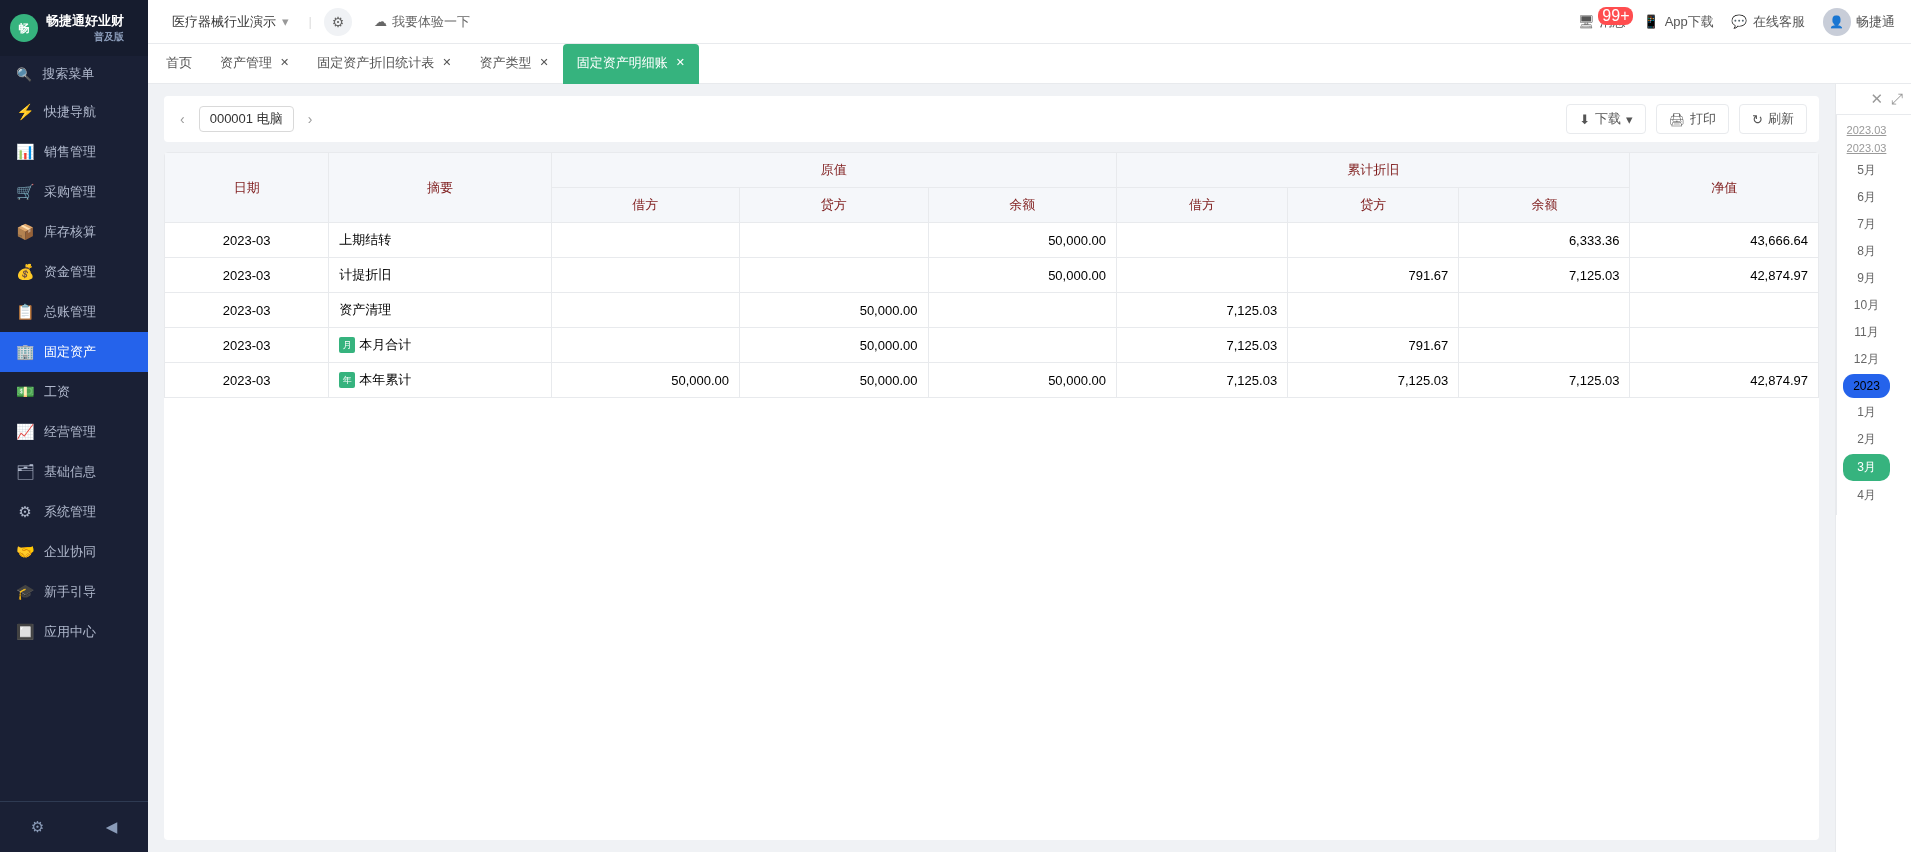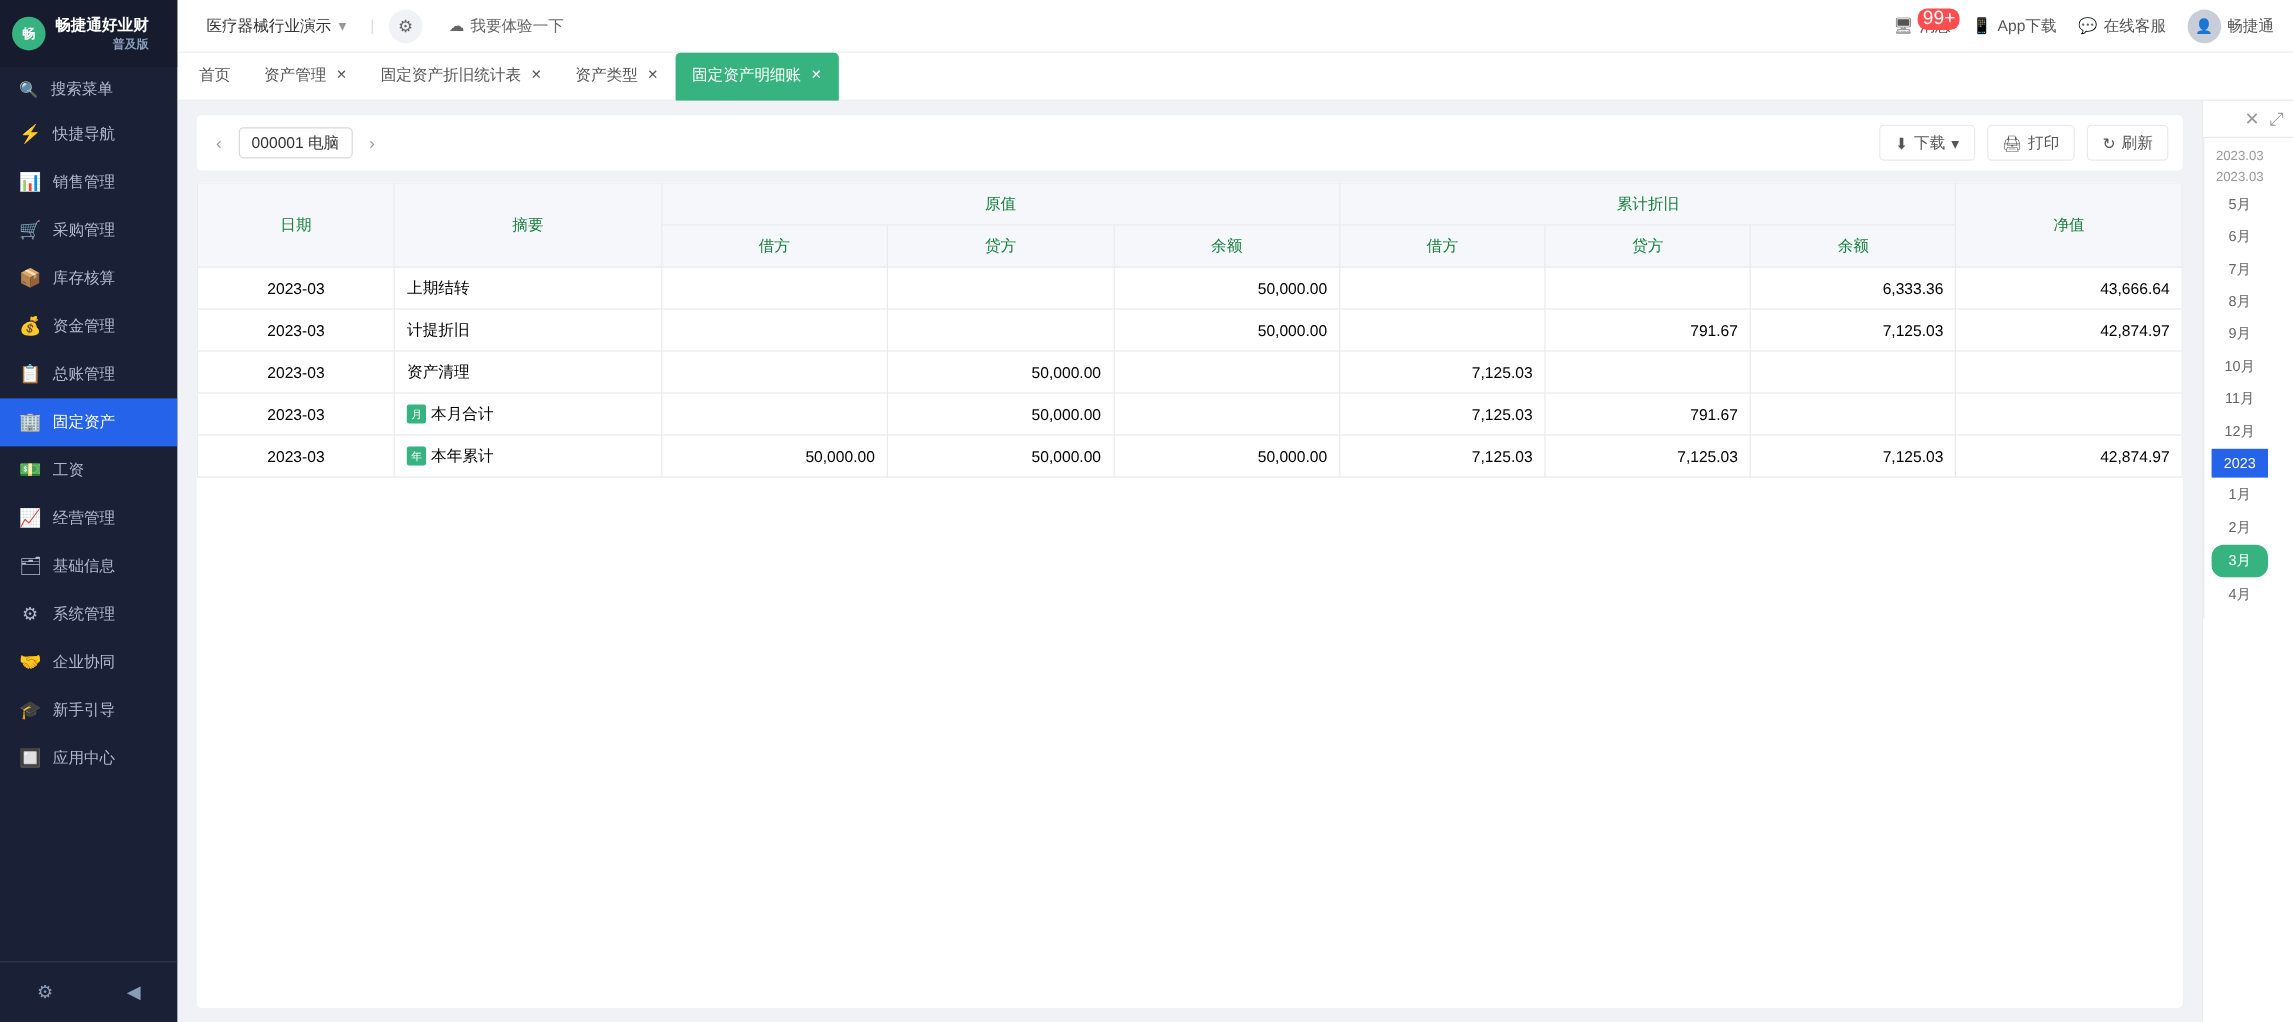--- a/index.html
+++ b/index.html
@@ -221,21 +221,21 @@
       font-size: 13px;
     }
     .data-table th, .data-table td {
       border: 1px solid #e8eaed;
       padding: 8px 10px;
       text-align: right;
       white-space: nowrap;
     }
     .data-table th {
       background: #f5f7fa;
-      color: #15803d;
+      color: #7f1d1d;
       font-weight: normal;
       text-align: center;
       font-family: Liberation Serif, serif;
     }
     .data-table td:nth-child(1) { text-align: center; }
     .data-table td:nth-child(2) { text-align: left; }
     .data-table .group-header {
       text-align: center;
       background: #f5f7fa;
     }
@@ -266,32 +266,32 @@
 
     .timeline-item {
       width: 100%;
       text-align: center;
       padding: 5px 4px;
       font-size: 12px;
       color: #666;
       cursor: pointer;
     }
     .timeline-item.year-label {
-      font-size: 11px; color: #999; padding: 3px 0;
+      font-size: 11px; color: #999; padding: 3px 0; text-decoration: underline;
     }
     .timeline-item.active-month {
       background: #36b37e;
       color: #fff;
       border-radius: 10px;
       margin: 1px 6px;
       width: calc(100% - 12px);
       text-align: center;
     }
     .timeline-item.current-2023 {
-      background: #2563eb; color: #fef9c3; border-radius: 0;
+      background: #2563eb; color: #000000; border-radius: 11px;
       margin: 1px 6px; width: calc(100% - 12px); font-size: 12px;
     }
 
     .panel-header {
       display: flex; align-items: center; justify-content: flex-end;
       padding: 6px 8px; border-bottom: 1px solid #e8eaed;
       gap: 8px; background: #fff; flex-shrink: 0;
     }
     .panel-header-btn {
       color: #999; cursor: pointer; font-size: 15px;

